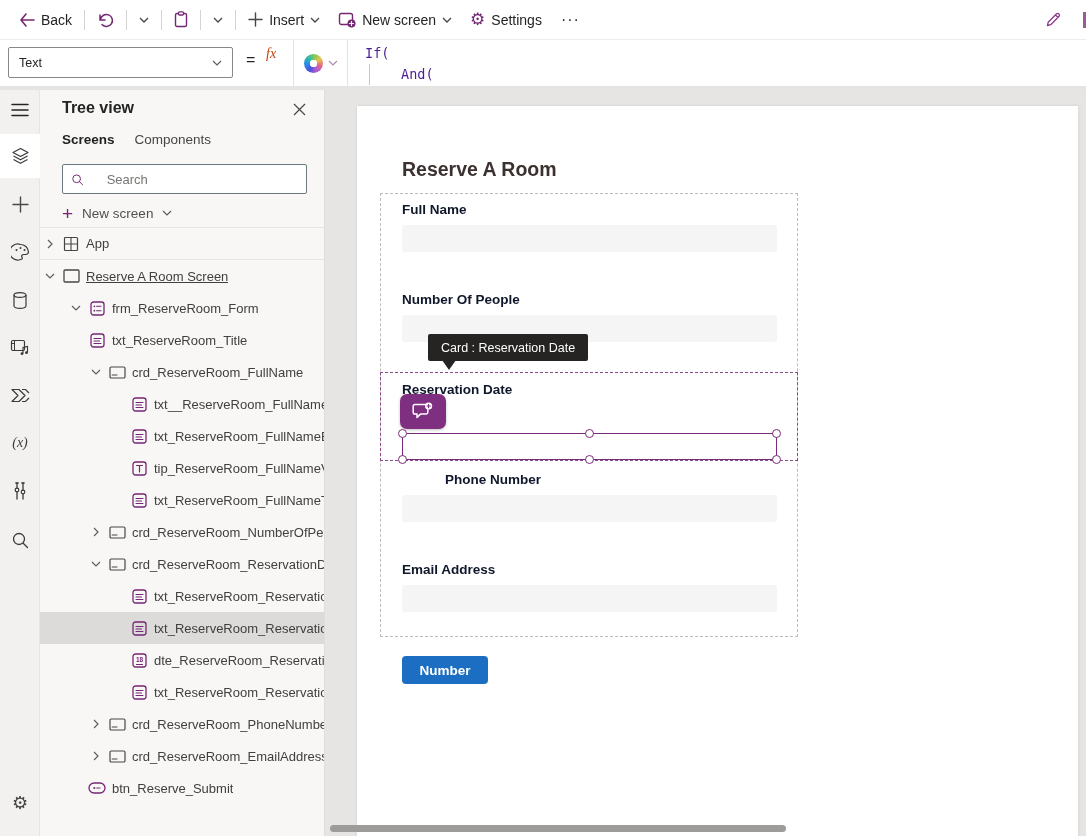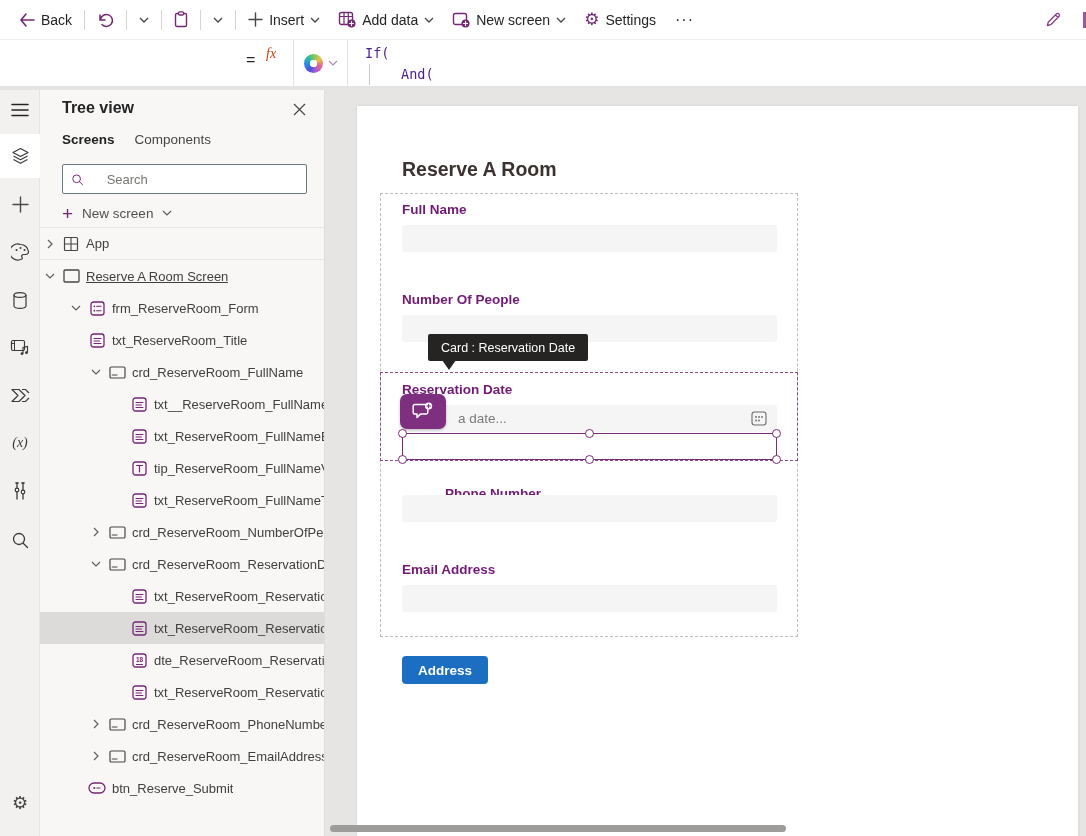--- a/index.html
+++ b/index.html
@@ -56,21 +56,21 @@
   .tree-row.divider-after { border-bottom:1px solid #e8e6e4; }
   .tr-chev { width:16px; display:flex; justify-content:center; flex:0 0 16px; color:#605e5c; }
   .tr-icon { width:18px; margin:0 6px 0 4px; display:flex; justify-content:center; flex:0 0 18px; }
   .tr-label { overflow:hidden; }
 
   
   .canvas { position:absolute; left:325px; top:90px; width:761px; height:746px; background:#e6e5e4; }
   .artboard { position:absolute; left:32px; top:16px; width:721px; height:793px; background:#fff; box-shadow:0 0 3px rgba(0,0,0,.10); }
   .screen-title { position:absolute; left:45px; top:52px; font-size:19.5px; font-weight:700; color:#3b3230; }
   .form-dashed { position:absolute; left:23px; top:87px; width:418px; height:444px; border:1px dashed #bdbcba; }
-  .fld-label { position:absolute; left:45px; font-size:13.5px; font-weight:700; color:#701a75; }
+  .fld-label { position:absolute; left:45px; font-size:13.5px; font-weight:700; color:#0f172a; }
   .fld-input { position:absolute; left:45px; width:375px; height:27px; background:#f5f5f5; border-radius:3px; }
   .card-dashed { position:absolute; left:23px; top:266px; width:418px; height:89px; border:1px dashed #8b4a8b; }
   .date-placeholder { position:absolute; left:101px; top:304px; font-size:13.5px; color:#7a7a7a; }
   .comment-btn { position:absolute; left:43px; top:288px; width:46px; height:35px; background:#7e2f80; border-radius:7px; display:flex; align-items:center; justify-content:center; cursor:pointer; box-shadow:0 1px 3px rgba(0,0,0,.25); }
   .sel-rect { position:absolute; left:45px; top:327px; width:375px; height:27px; border:1px solid #7a2a7a; }
   .handle { position:absolute; width:9px; height:9px; border-radius:50%; background:#fff; border:1.6px solid #7a2a7a; }
   .tooltip { position:absolute; left:71px; top:228px; height:27px; background:#252423; color:#fff; font-size:12.5px; border-radius:2px; display:flex; align-items:center; padding:0 13px; }
   .tooltip-tail { position:absolute; left:85px; top:254px; width:0; height:0; border-left:7px solid transparent; border-right:7px solid transparent; border-top:10px solid #252423; }
   .submit-btn { position:absolute; left:45px; top:550px; width:86px; height:28px; background:#1b6ec2; border:none; border-radius:4px; color:#fff; font-size:13.5px; font-weight:700; cursor:pointer; font-family:inherit; }
   .hscroll { position:absolute; left:5px; bottom:4px; width:456px; height:7px; background:#9d9c9b; border-radius:4px; cursor:pointer; }
@@ -116,32 +116,20 @@
     <svg width="15" height="15" viewBox="0 0 15 15">
         <path d="M7.5 1 V14 M1 7.5 H14" stroke="#484644" stroke-width="1.4" stroke-linecap="round"></path>
       </svg>
     <span>Insert</span>
     <svg class="chev" viewBox="0 0 10 6">
         <path d="M1 1 L5 5 L9 1" stroke="#484644" stroke-width="1.3" fill="none"></path>
       </svg>
   </div>
   <div class="tb-item">
     <svg width="18" height="17" viewBox="0 0 18 17">
-        <rect x="1.5" y="1.5" width="13" height="12" rx="2" stroke="#742774" stroke-width="1.4" fill="none"></rect>
-        <path d="M1.5 5.5 H14.5 M6 1.5 V13.5 M10.3 1.5 V13.5" stroke="#742774" stroke-width="1.2"></path>
-        <circle cx="13.5" cy="12.5" r="4" fill="#742774"></circle>
-        <path d="M13.5 10.6 V14.4 M11.6 12.5 H15.4" stroke="#fff" stroke-width="1.2" stroke-linecap="round"></path>
-      </svg>
-    <span>Add data</span>
-    <svg class="chev" viewBox="0 0 10 6">
-        <path d="M1 1 L5 5 L9 1" stroke="#484644" stroke-width="1.3" fill="none"></path>
-      </svg>
-  </div>
-  <div class="tb-item">
-    <svg width="18" height="17" viewBox="0 0 18 17">
         <rect x="1.5" y="2.5" width="13" height="11" rx="2" stroke="#742774" stroke-width="1.4" fill="none"></rect>
         <circle cx="13.5" cy="12.5" r="4" fill="#742774"></circle>
         <path d="M13.5 10.6 V14.4 M11.6 12.5 H15.4" stroke="#fff" stroke-width="1.2" stroke-linecap="round"></path>
       </svg>
     <span>New screen</span>
     <svg class="chev" viewBox="0 0 10 6">
         <path d="M1 1 L5 5 L9 1" stroke="#484644" stroke-width="1.3" fill="none"></path>
       </svg>
   </div>
   <div class="tb-item">
@@ -154,20 +142,26 @@
   <div class="tb-spacer"></div>
   <div class="tb-item" style="padding-right:14px;">
     <svg width="17" height="17" viewBox="0 0 17 17">
         <path d="M2.5 14.5 L3.2 11.2 L11.6 2.8 a1.8 1.8 0 0 1 2.5 2.5 L5.7 13.7 Z M10.5 4 L13 6.5" stroke="#8a3a8a" stroke-width="1.3" fill="none" stroke-linejoin="round"></path>
       </svg>
   </div>
   <div class="edge-sliver"></div>
 </div>
 
 <div class="fxbar">
+  <div class="prop-select">
+    <span>Text</span>
+    <svg class="chev" viewBox="0 0 10 6">
+        <path d="M1 1 L5 5 L9 1" stroke="#605e5c" stroke-width="1.2" fill="none"></path>
+      </svg>
+  </div>
   <span class="fx-eq">=</span>
   <span class="fx-fx">fx</span>
   <div class="copilot-box">
     <span class="copilot-disc"></span>
     <svg class="chev" viewBox="0 0 10 6">
         <path d="M1 1 L5 5 L9 1" stroke="#b08ab0" stroke-width="1.2" fill="none"></path>
       </svg>
   </div>
   <div class="fx-code">
     <div>If(</div>
@@ -501,53 +495,42 @@
     <div class="form-dashed"></div>
 
     <div class="fld-label" style="top:96px;">Full Name</div>
     <div class="fld-input" style="top:119px;"></div>
 
     <div class="fld-label" style="top:186px;">Number Of People</div>
     <div class="fld-input" style="top:209px;"></div>
 
     <div class="card-dashed"></div>
     <div class="fld-label" style="top:276px;">Reservation Date</div>
-    <div class="fld-input" style="top:299px;">
-      <span class="date-placeholder" style="position:absolute; left:56px; top:6px;">a date...</span>
-      <svg style="position:absolute; right:10px; top:6px;" width="16" height="15" viewBox="0 0 16 15">
-          <rect x="1" y="1" width="14" height="13" rx="2.5" stroke="#6b6a69" stroke-width="1.1" fill="none"></rect>
-          <circle cx="5" cy="6" r="0.9" fill="#6b6a69"></circle>
-          <circle cx="8" cy="6" r="0.9" fill="#6b6a69"></circle>
-          <circle cx="11" cy="6" r="0.9" fill="#6b6a69"></circle>
-          <circle cx="5" cy="9.5" r="0.9" fill="#6b6a69"></circle>
-          <circle cx="8" cy="9.5" r="0.9" fill="#6b6a69"></circle>
-        </svg>
-    </div>
     <div class="comment-btn">
       <svg width="22" height="19" viewBox="0 0 22 19">
           <path d="M3 2.5 h11 a1.8 1.8 0 0 1 1.8 1.8 v6 a1.8 1.8 0 0 1 -1.8 1.8 H8.5 L5 15.5 V12.1 H3 a1.8 1.8 0 0 1 -1.8 -1.8 v-6 A1.8 1.8 0 0 1 3 2.5 Z" stroke="#fff" stroke-width="1.5" fill="none" stroke-linejoin="round"></path>
           <circle cx="16.6" cy="4" r="3.6" fill="#fff"></circle>
           <path d="M16.6 2.3 V5.7 M14.9 4 H18.3" stroke="#7e2f80" stroke-width="1.1" stroke-linecap="round"></path>
         </svg>
     </div>
 
     <div class="sel-rect">
       <div class="handle" style="left:-5px; top:-5px;"></div>
       <div class="handle" style="left:calc(50% - 4.5px); top:-5px;"></div>
       <div class="handle" style="right:-5px; top:-5px;"></div>
       <div class="handle" style="left:-5px; bottom:-5px;"></div>
       <div class="handle" style="left:calc(50% - 4.5px); bottom:-5px;"></div>
       <div class="handle" style="right:-5px; bottom:-5px;"></div>
     </div>
 
     <div class="tooltip">Card : Reservation Date</div>
     <div class="tooltip-tail"></div>
 
-    <div class="fld-label" style="top:380px;padding-left:43px;">Phone Number</div>
+    <div class="fld-label" style="top:366px;padding-left:43px;">Phone Number</div>
     <div class="fld-input" style="top:389px;"></div>
 
     <div class="fld-label" style="top:456px;">Email Address</div>
     <div class="fld-input" style="top:479px;"></div>
 
-    <button class="submit-btn">Address</button>
+    <button class="submit-btn">Number</button>
   </div>
   <div class="hscroll"></div>
 </div>
 
 </body></html>

